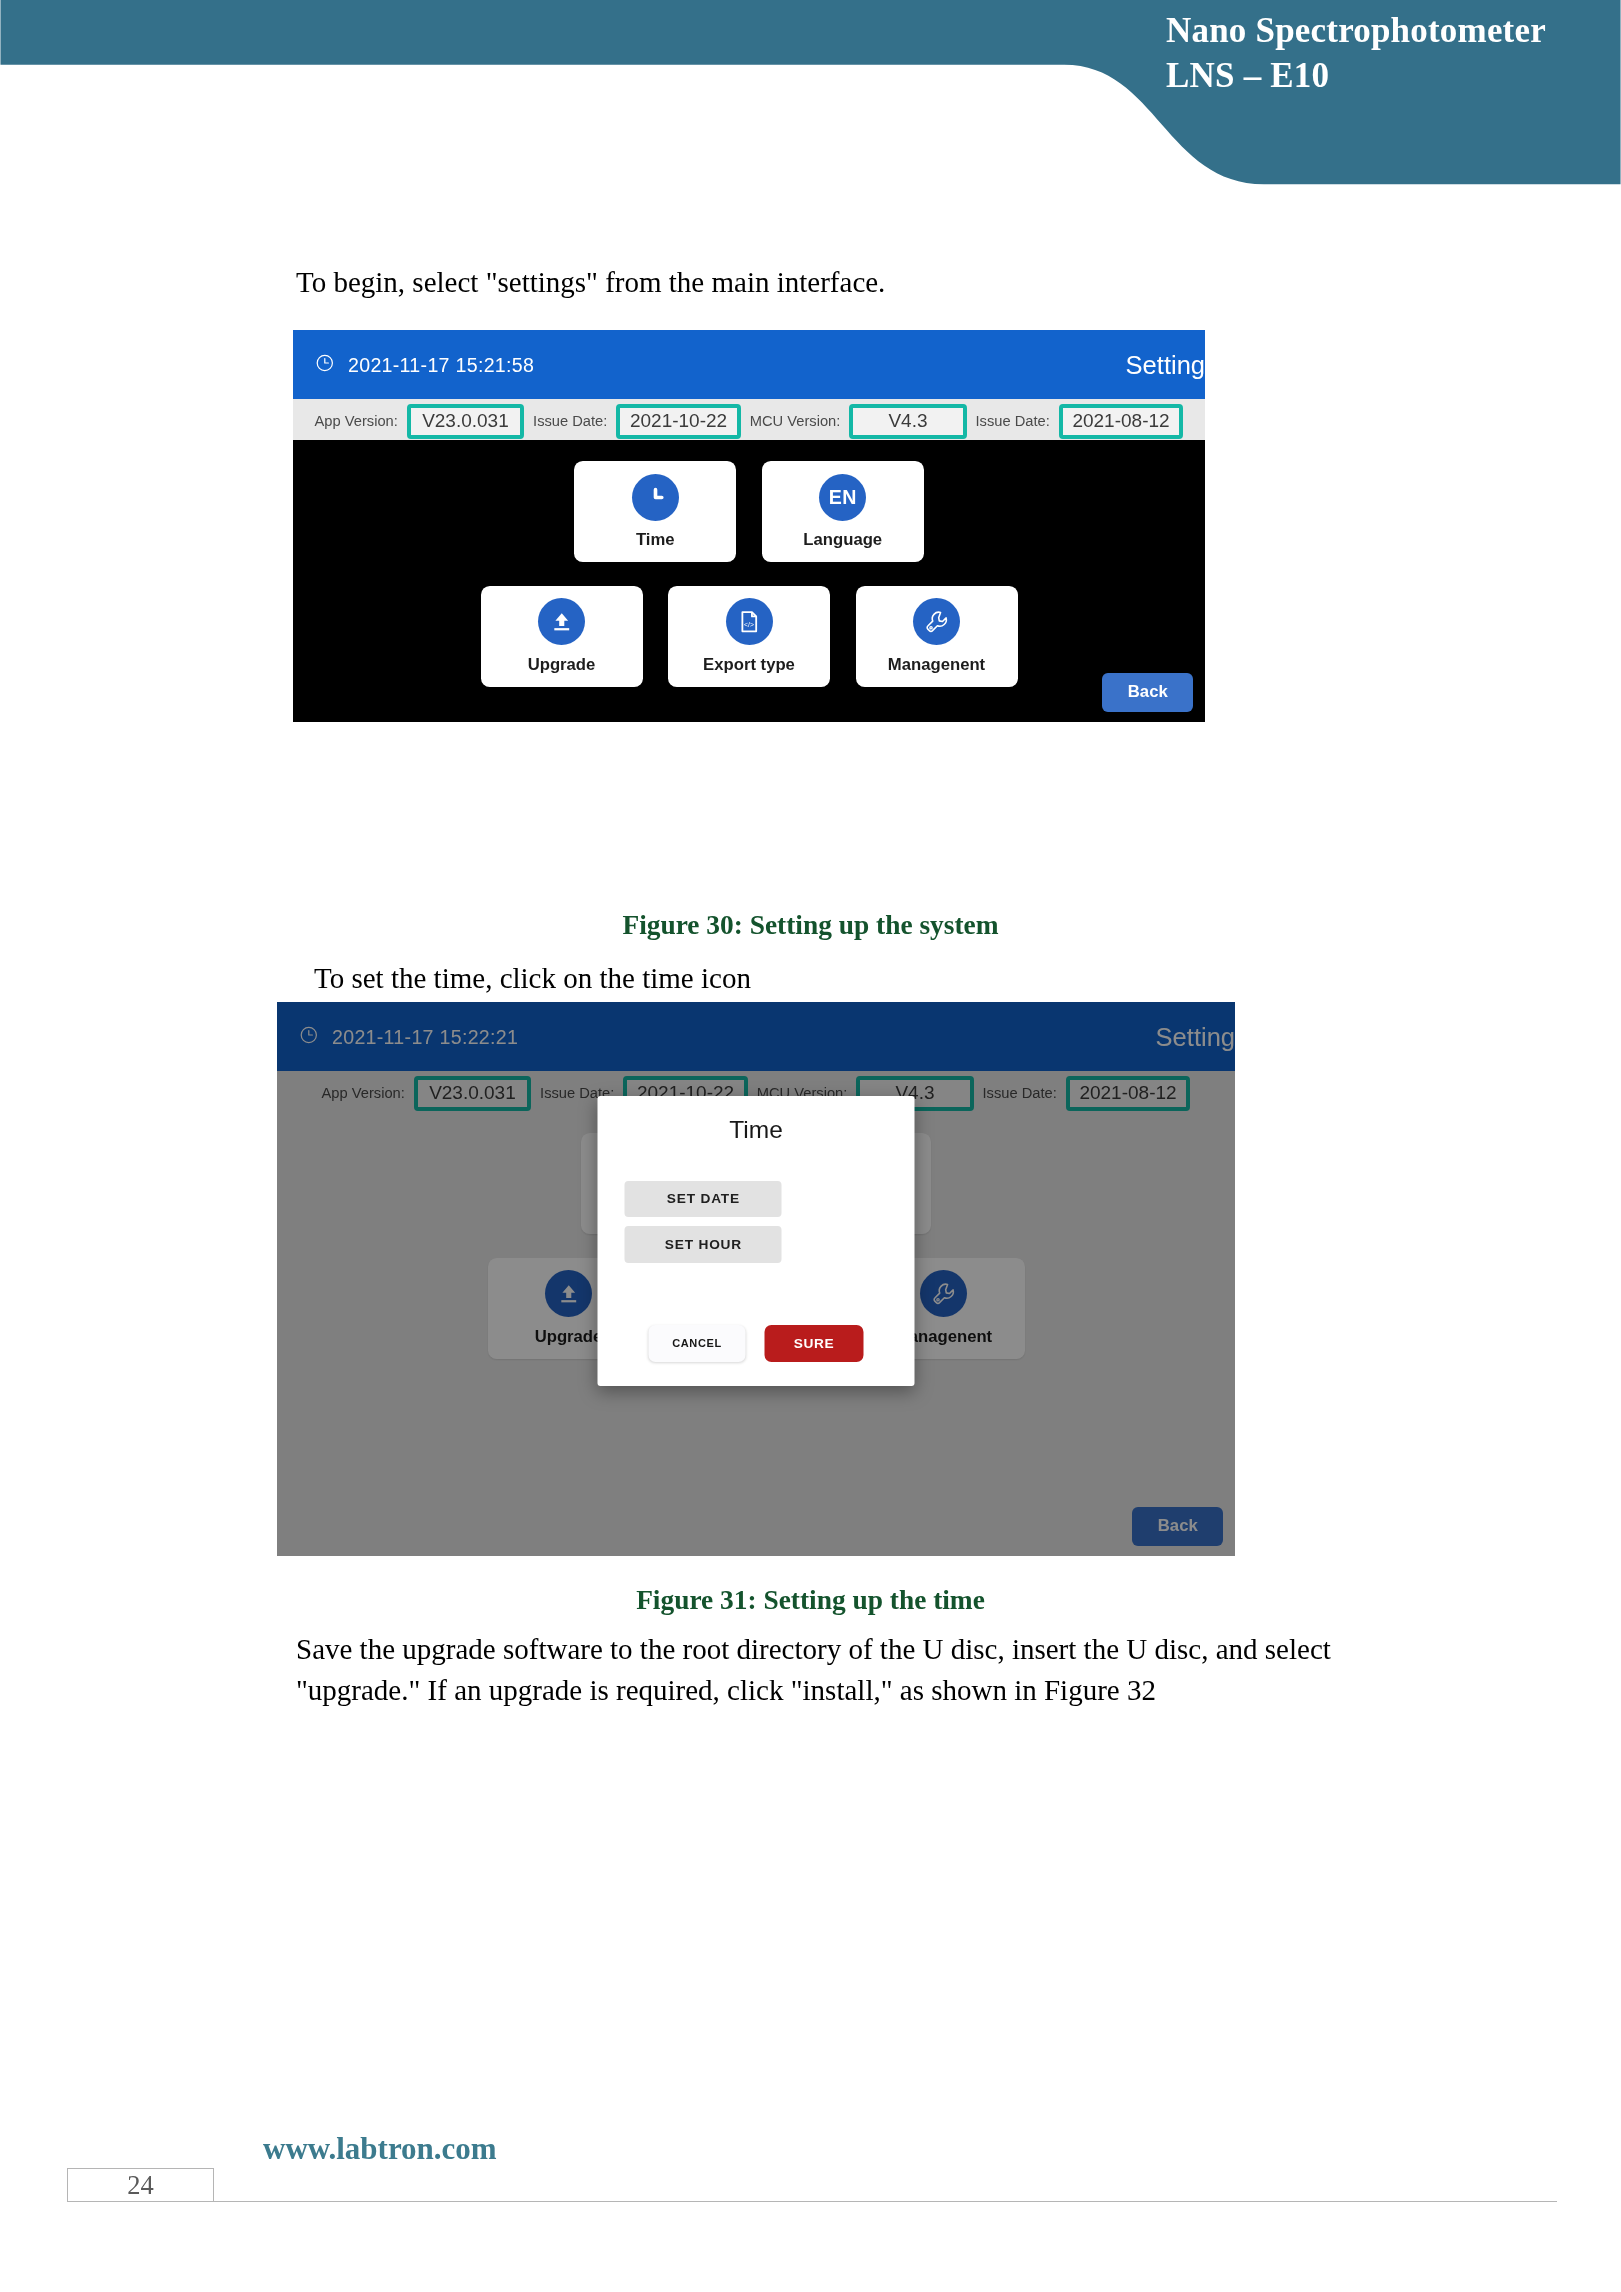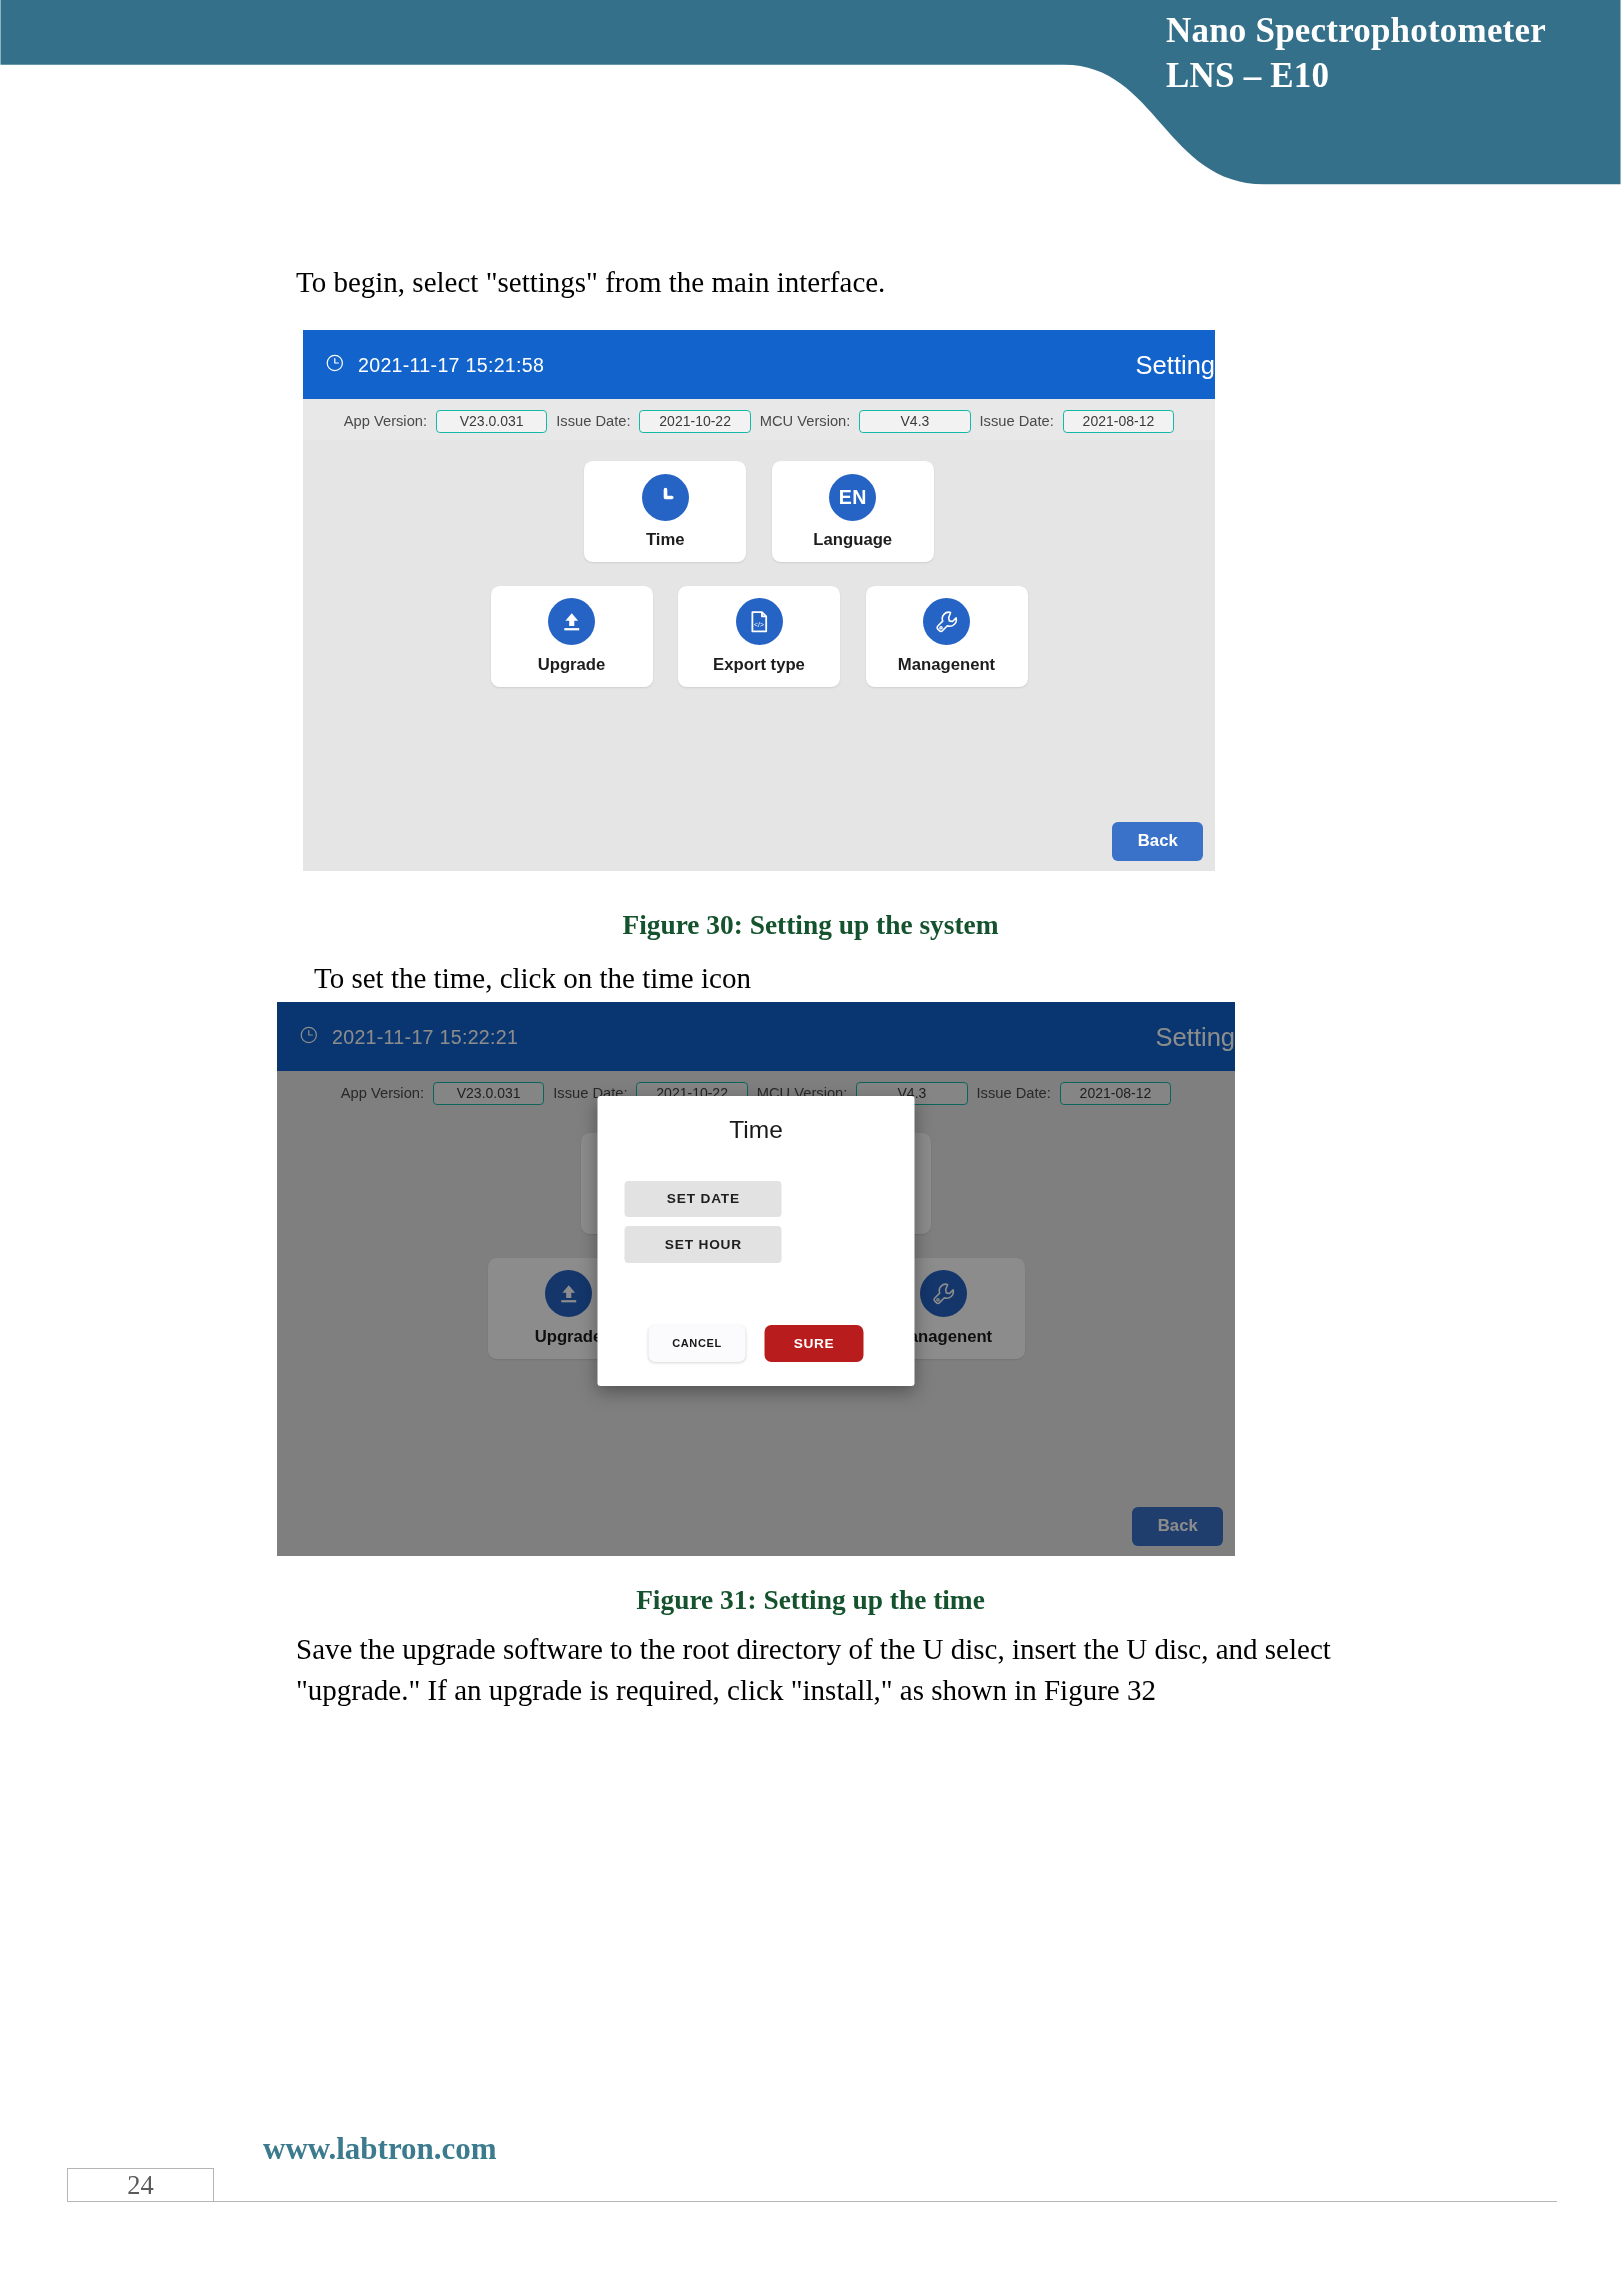--- a/index.html
+++ b/index.html
@@ -76,25 +76,25 @@
 
   
   .shot {
     position: absolute;
     overflow: hidden;
     font-family: "Liberation Sans", sans-serif;
   }
 
   
   .shot-30 {
-    left: 303px;
+    left: 293px;
     top: 330px;
     width: 912px;
-    height: 541px;
-    background: #e5e5e5;
+    height: 392px;
+    background: #000000;
   }
   
   .shot-31 {
     left: 277px;
     top: 1002px;
     width: 958px;
     height: 554px;
     background: #e8e8e8;
   }
 
@@ -135,24 +135,24 @@
     justify-content: center;
     gap: 8.8px;
     background: #e8e8e8;
     padding-top: 3.9px;
   }
   .verlabel {
     font-size: 14.7px;
     color: #4a4a4a;
   }
   .verfield {
-    font-size: 14px;
+    font-size: 19px;
     color: #3b3b3b;
     background: #f2f2f2;
-    border: 1px solid #14b8a6;
+    border: 4px solid #14b8a6;
     border-radius: 3.9px;
     padding: 2.9px 9.8px;
     min-width: 90px;
     text-align: center;
   }
 
   .cards-wrap {
     padding: 0 39px;
   }
   .card-row {

